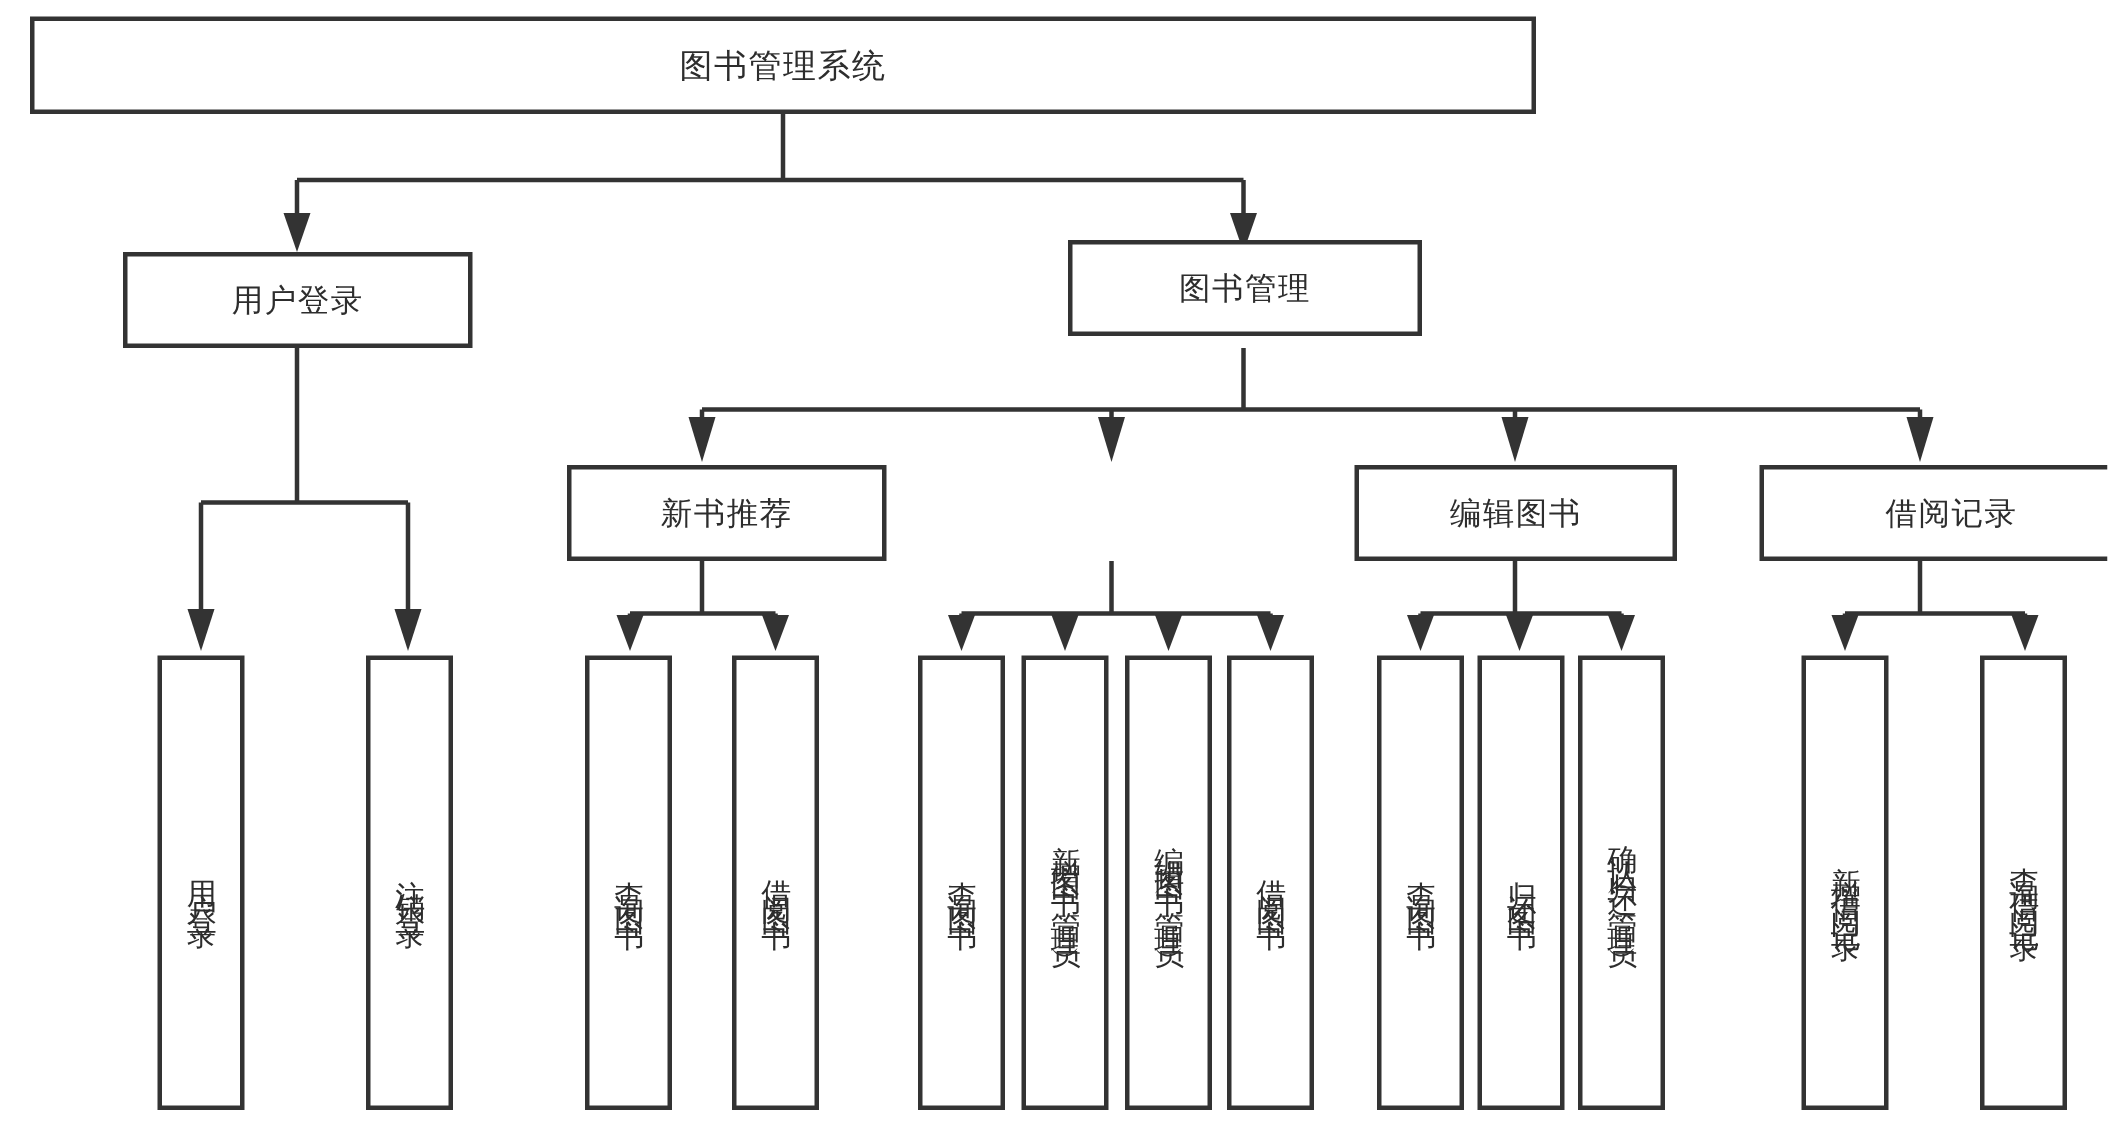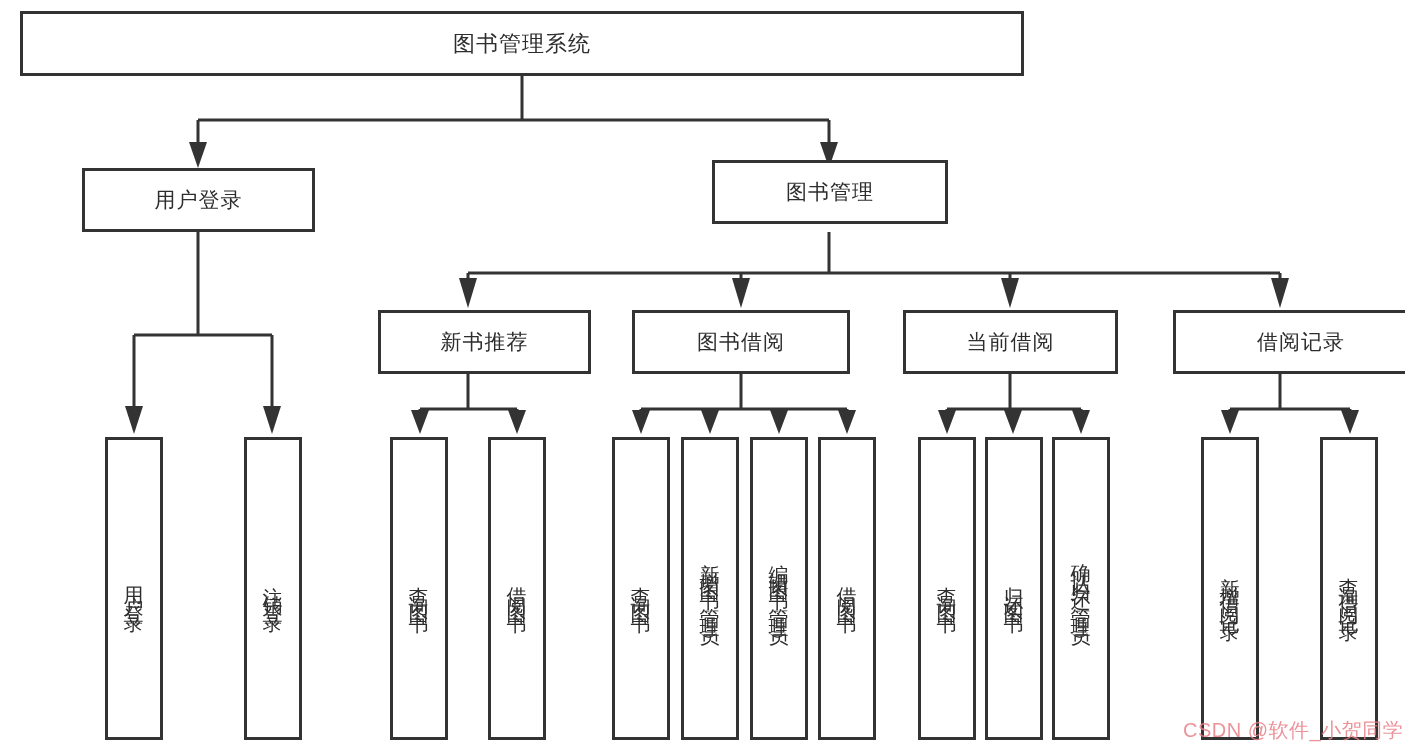--- a/index.html
+++ b/index.html
@@ -82,25 +82,22 @@
   <div class="node h" style="left:82px; top:168px; width:233px; height:64px;">
     <span>用户登录</span>
   </div>
   <div class="node h" style="left:712px; top:160px; width:236px; height:64px;">
     <span>图书管理</span>
   </div>
 
   <div class="node h" style="left:378px; top:310px; width:213px; height:64px;">
     <span>新书推荐</span>
   </div>
-  <div class="node h" style="left:632px; top:310px; width:218px; height:64px;">
-    <span>图书借阅</span>
-  </div>
   <div class="node h" style="left:903px; top:310px; width:215px; height:64px;">
-    <span>当前借阅</span>
+    <span>编辑图书</span>
   </div>
   <div class="node h" style="left:1173px; top:310px; width:256px; height:64px;">
     <span>借阅记录</span>
   </div>
 
   <div class="node v" style="left:105px; top:437px; width:58px; height:303px;">
     <span>用户登录</span>
   </div>
   <div class="node v" style="left:244px; top:437px; width:58px; height:303px;">
     <span>注销登录</span>
@@ -136,15 +133,14 @@
     <span>确认归还（管理员）</span>
   </div>
 
   <div class="node v" style="left:1201px; top:437px; width:58px; height:303px;">
     <span>新增借阅记录</span>
   </div>
   <div class="node v" style="left:1320px; top:437px; width:58px; height:303px;">
     <span>查询借阅记录</span>
   </div>
 
-  <div class="watermark" style="color: rgb(233, 127, 136);">CSDN @软件_小贺同学</div>
 
 </div>
 
 </body></html>

